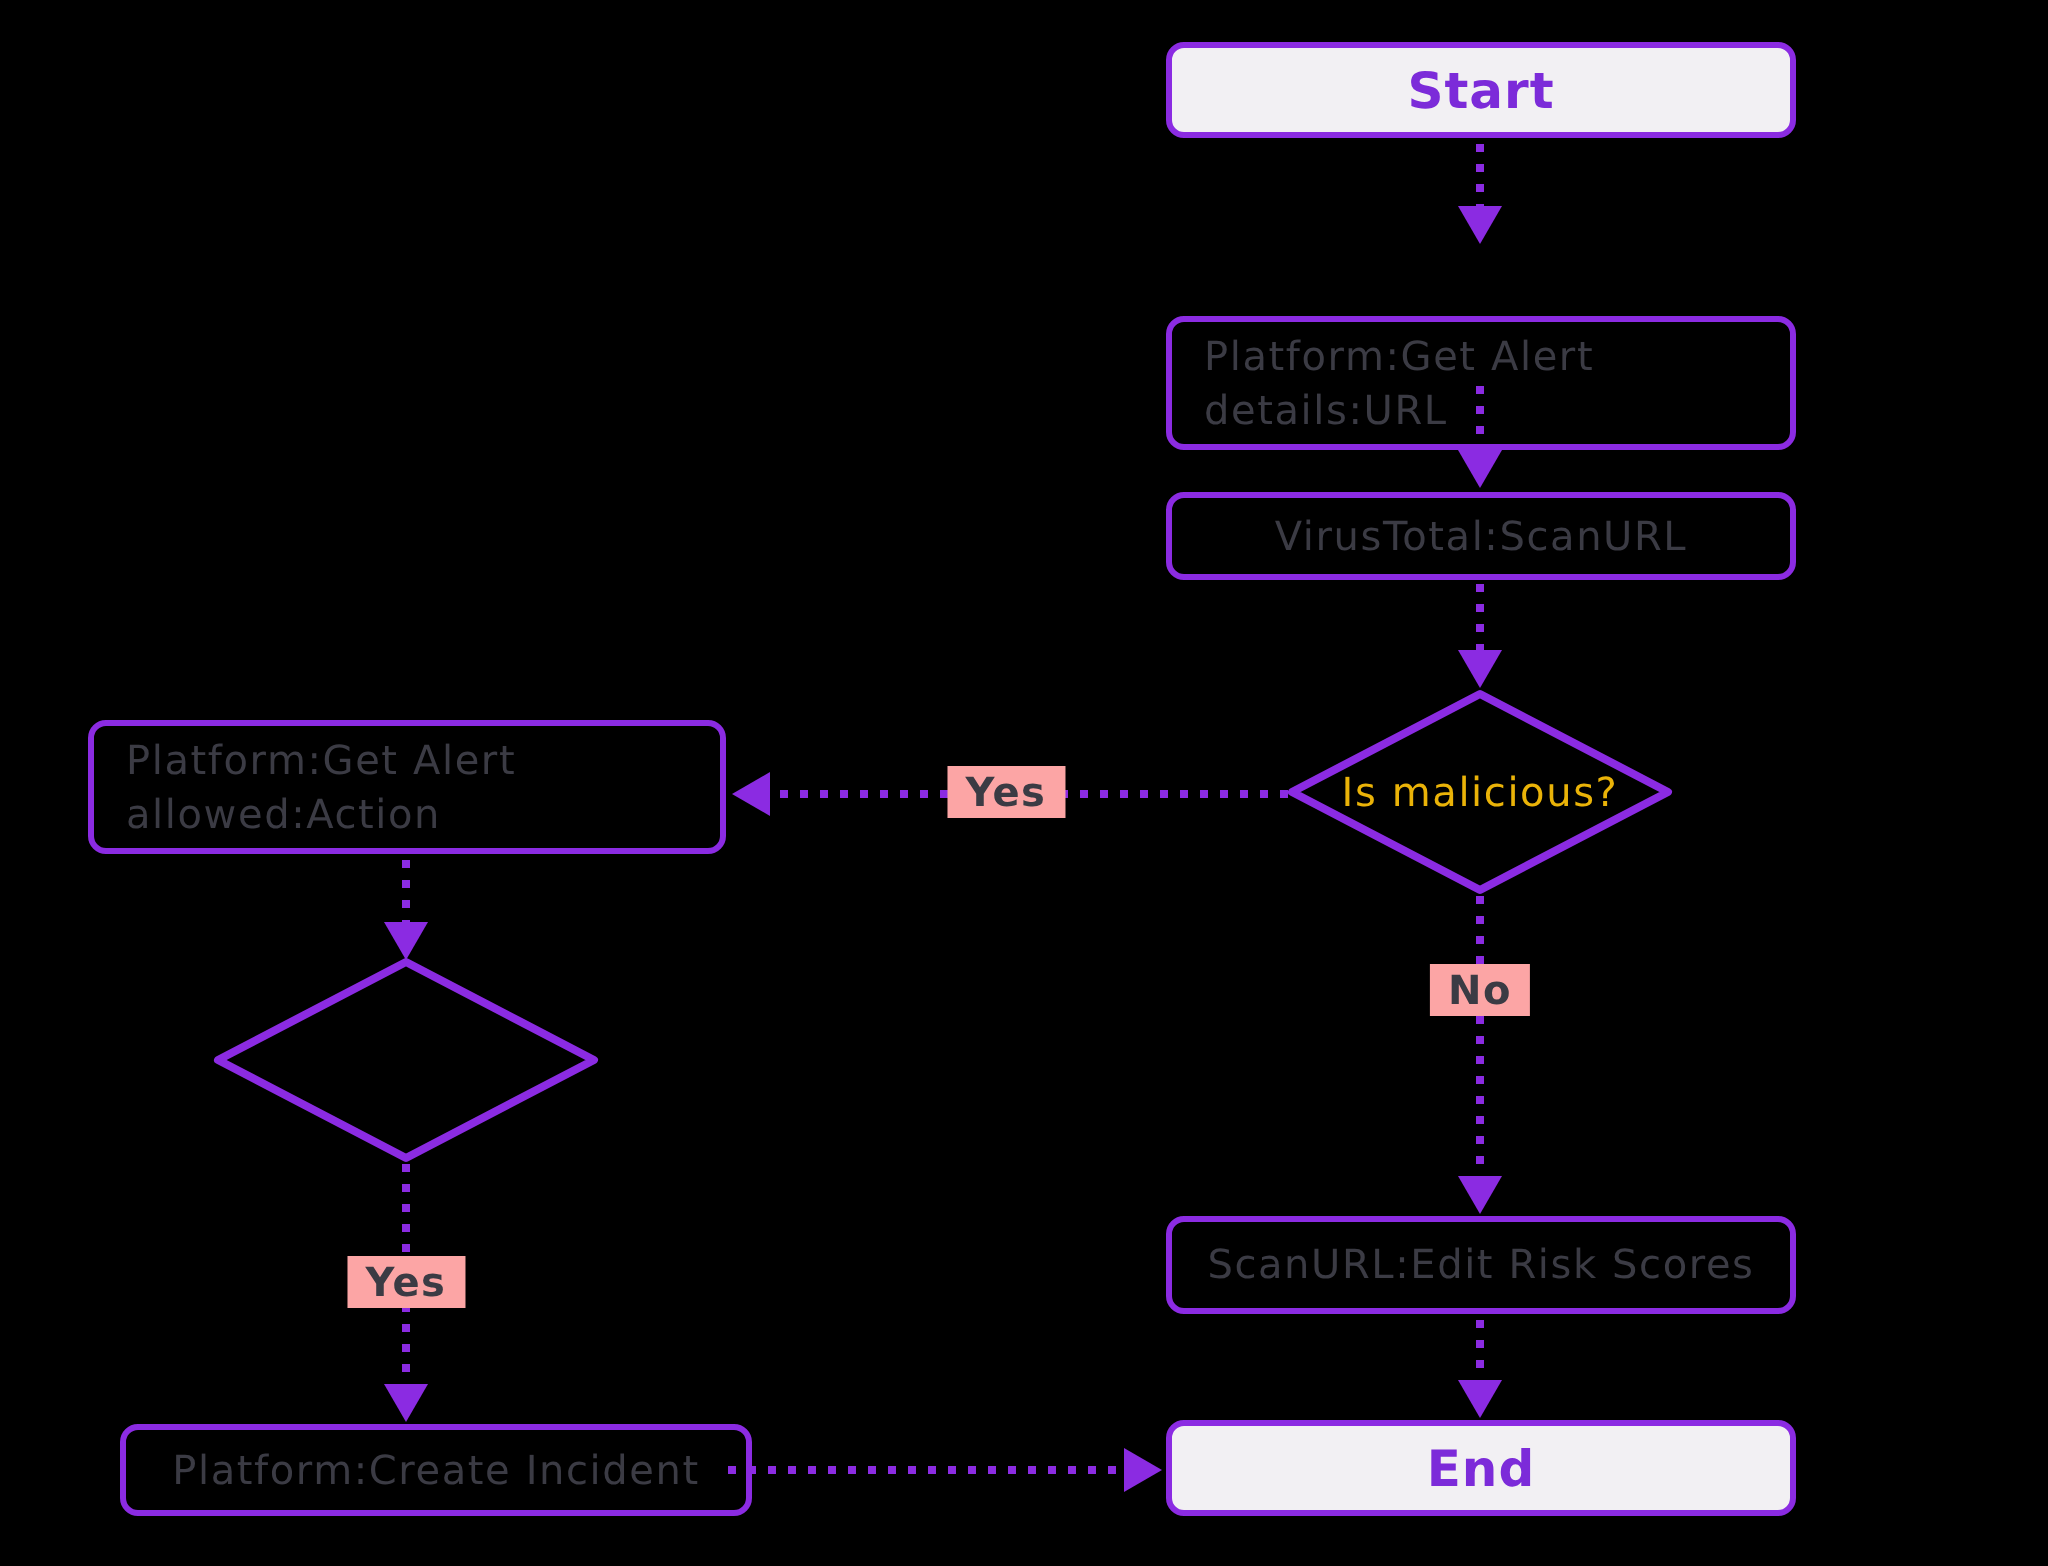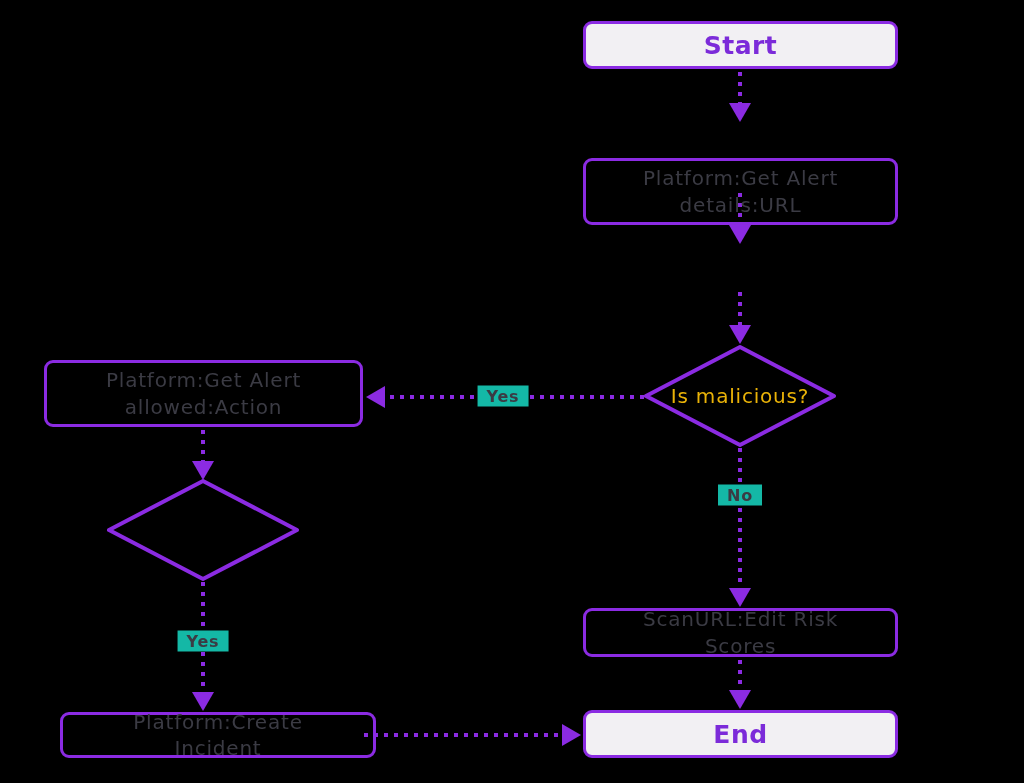--- a/index.html
+++ b/index.html
@@ -22,27 +22,27 @@
   }
   .node {
     position: absolute;
     box-sizing: border-box;
     border: 3px solid #8B2BE2;
     border-radius: 9px;
     background: transparent;
     display: flex;
     align-items: center;
     justify-content: center;
-    text-align: center;
+    text-align: left;
     color: #3B3B44;
     font-size: 20px;
     font-weight: 500;
     letter-spacing: 0.8px;
     line-height: 1.32;
-    padding: 0 28px;
+    padding: 0 16px;
   }
   .node.terminal {
     background: #F2F0F3;
     color: #7C2BD9;
     font-weight: bold;
     font-size: 25px;
     letter-spacing: 0.5px;
   }
   .diamond-label {
     position: absolute;
@@ -51,23 +51,23 @@
     justify-content: center;
     text-align: center;
     color: #eab308;
     font-size: 20px;
     font-weight: 500;
     letter-spacing: 0.8px;
   }
   .edge-label {
     position: absolute;
     transform: translate(-50%, -50%);
-    background: #14b8a6;
+    background: #fca5a5;
     color: #3B3B44;
-    font-size: 16px;
+    font-size: 20px;
     font-weight: 600;
     letter-spacing: 0.8px;
     padding: 1px 9px;
     white-space: nowrap;
   }
   .dotted {
     stroke: #8B2BE2;
     stroke-width: 4;
     stroke-dasharray: 4 6;
     stroke-linecap: butt;
@@ -121,20 +121,23 @@
   </svg>
 
   <div class="node terminal" style="left:583px; top:21px; width:315px; height:48px;">
     <span>Start</span>
   </div>
 
   <div class="node" style="left:583px; top:124px; width:315px; height:67px;margin-top:34px;">
     <span>Platform:Get Alert details:URL</span>
   </div>
 
+  <div class="node" style="left:583px; top:246px; width:315px; height:44px;">
+    <span>VirusTotal:ScanURL</span>
+  </div>
 
   <div class="diamond-label" style="left:646px; top:347px; width:188px; height:98px;">
     <span>Is malicious?</span>
   </div>
 
   <div class="node" style="left:44px; top:360px; width:319px; height:67px;">
     <span>Platform:Get Alert allowed:Action</span>
   </div>
 
 

